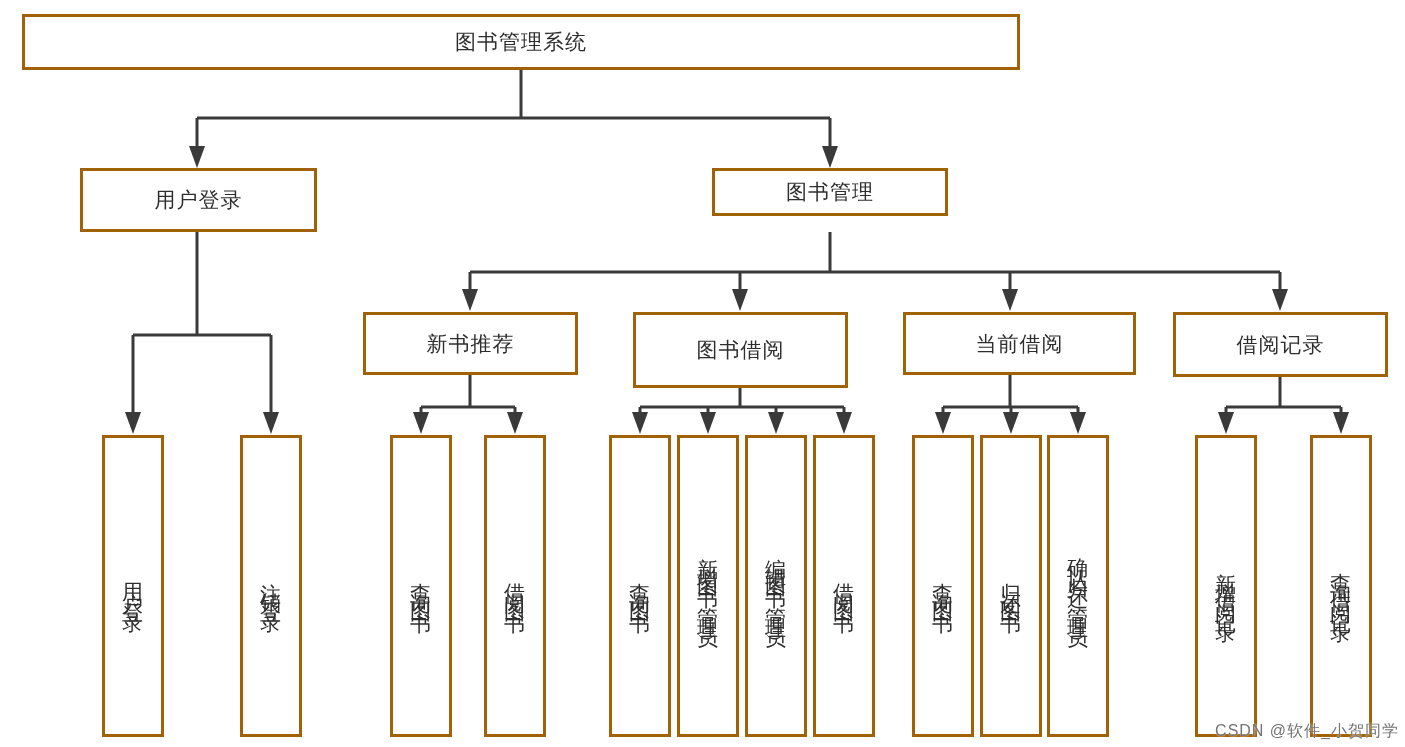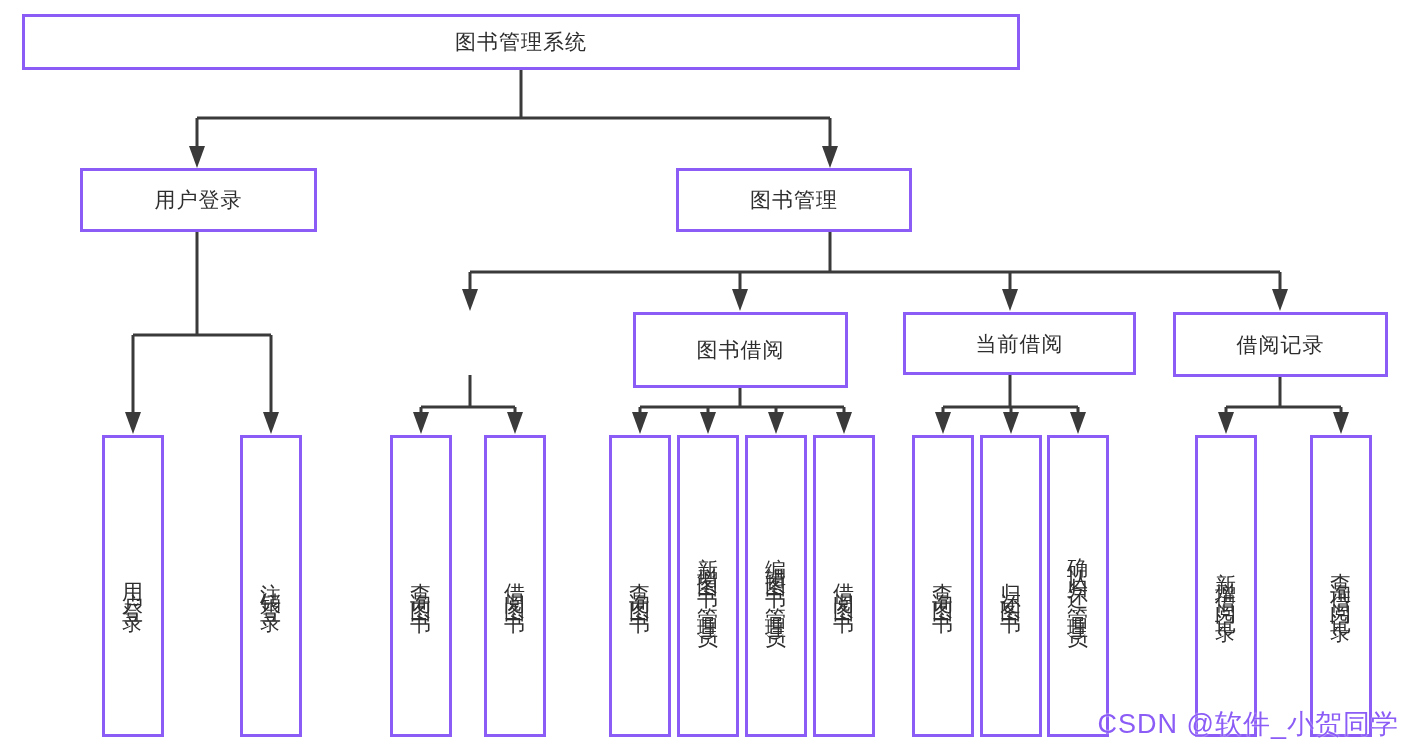--- a/index.html
+++ b/index.html
@@ -13,21 +13,21 @@
   }
   .wires {
     position: absolute;
     left: 0; top: 0;
     width: 1405px; height: 747px;
     z-index: 1;
   }
   .node {
     position: absolute;
     box-sizing: border-box;
-    border: 3px solid #8b5cf6;
+    border: 3px solid #a16207;
     background: #ffffff;
     display: flex;
     align-items: center;
     justify-content: center;
     z-index: 2;
   }
   .lbl {
     font-size: 21px;
     color: #2e2e2e;
     white-space: nowrap;
@@ -39,22 +39,22 @@
     font-size: 21px;
     color: #2e2e2e;
     letter-spacing: 10px;
     line-height: 1;
     white-space: nowrap;
   }
   .watermark {
     position: absolute;
     right: 6px;
     bottom: 5px;
-    font-size: 27px;
-    color: #8b5cf6;
+    font-size: 16px;
+    color: #737373;
     letter-spacing: 1px;
     z-index: 3;
     text-shadow: 0 0 2px #ffffff;
   }
 </style>
 </head>
 <body>
 
 <div class="canvas">
 
@@ -89,24 +89,27 @@
     </g>
   </svg>
 
   <div class="node" style="left:22px; top:14px; width:998px; height:56px">
     <span class="lbl">图书管理系统</span>
   </div>
 
   <div class="node" style="left:80px; top:168px; width:237px; height:64px">
     <span class="lbl">用户登录</span>
   </div>
-  <div class="node" style="left:676px; top:168px; width:236px; height:64px">
+  <div class="node" style="left:712px; top:168px; width:236px; height:48px">
     <span class="lbl">图书管理</span>
   </div>
 
+  <div class="node" style="left:363px; top:312px; width:215px; height:63px">
+    <span class="lbl">新书推荐</span>
+  </div>
   <div class="node" style="left:633px; top:312px; width:215px; height:76px">
     <span class="lbl">图书借阅</span>
   </div>
   <div class="node" style="left:903px; top:312px; width:233px; height:63px">
     <span class="lbl">当前借阅</span>
   </div>
   <div class="node" style="left:1173px; top:312px; width:215px; height:65px">
     <span class="lbl">借阅记录</span>
   </div>
 

